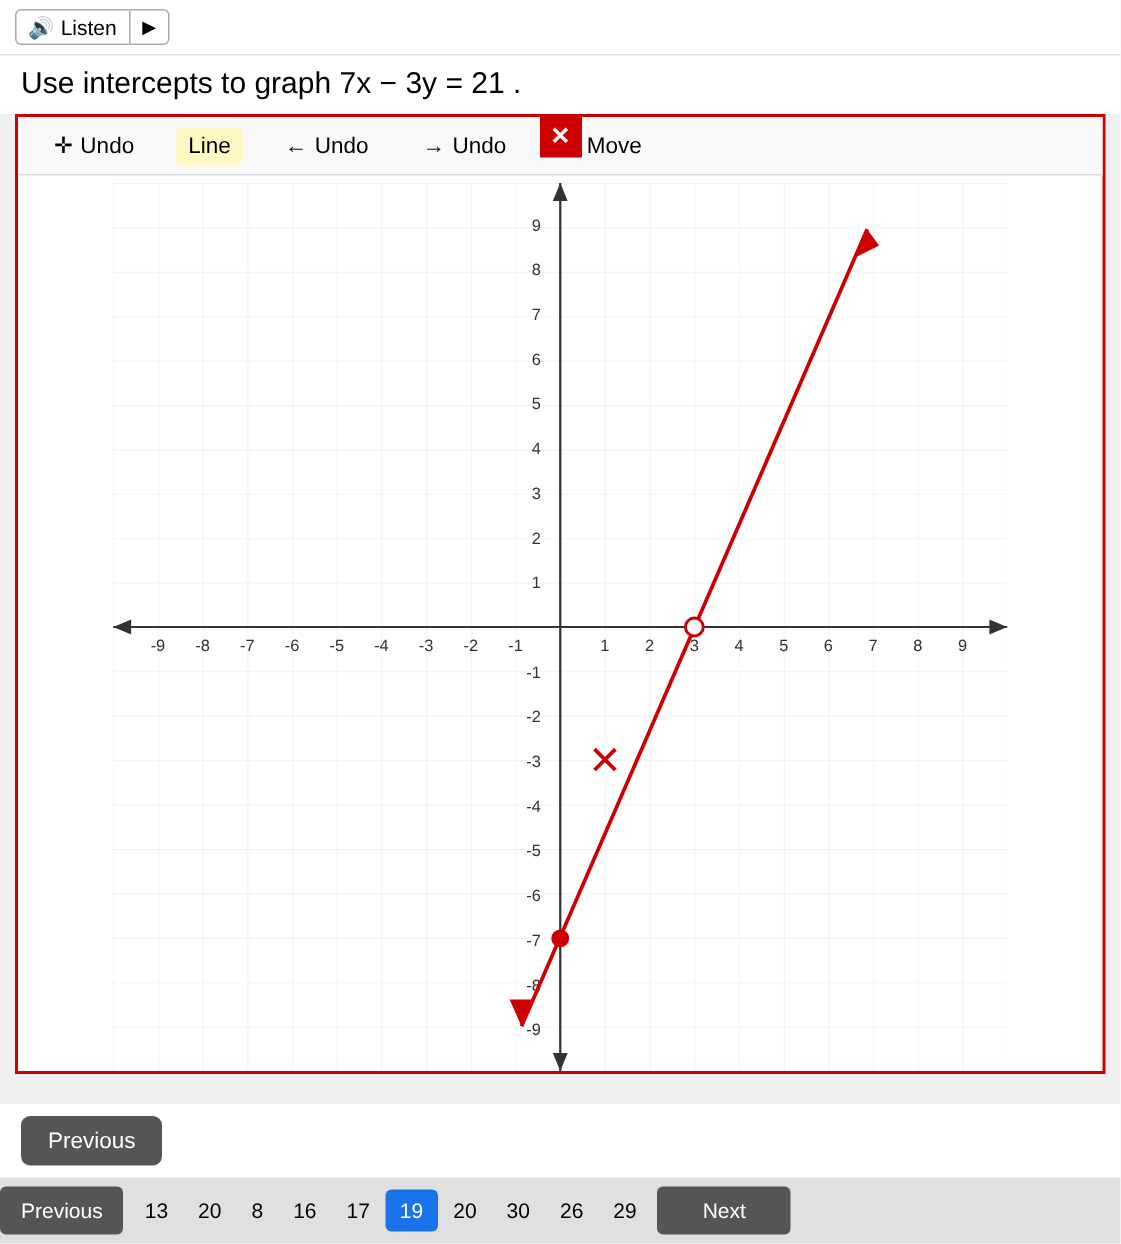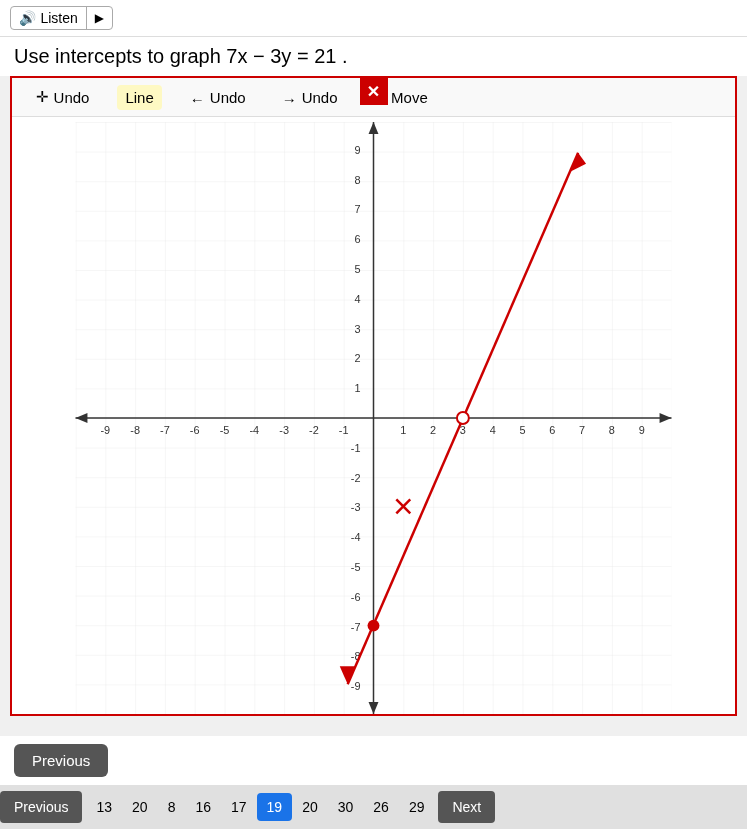--- a/index.html
+++ b/index.html
@@ -151,21 +151,21 @@
       text-align: right;
     }
     .page-num.active {
       background: #1a73e8;
       color: #fff;
     }
     .page-nav-next {
       background: #555;
       color: #fff;
       border: none;
-      padding: 8px 14px;
+      padding: 8px 30px;
       font-size: 14px;
       cursor: pointer;
       margin-left: 4px;
       border-radius: 4px;
     }
   </style>
 </head>
 <body>
 
 <div class="top-bar">

